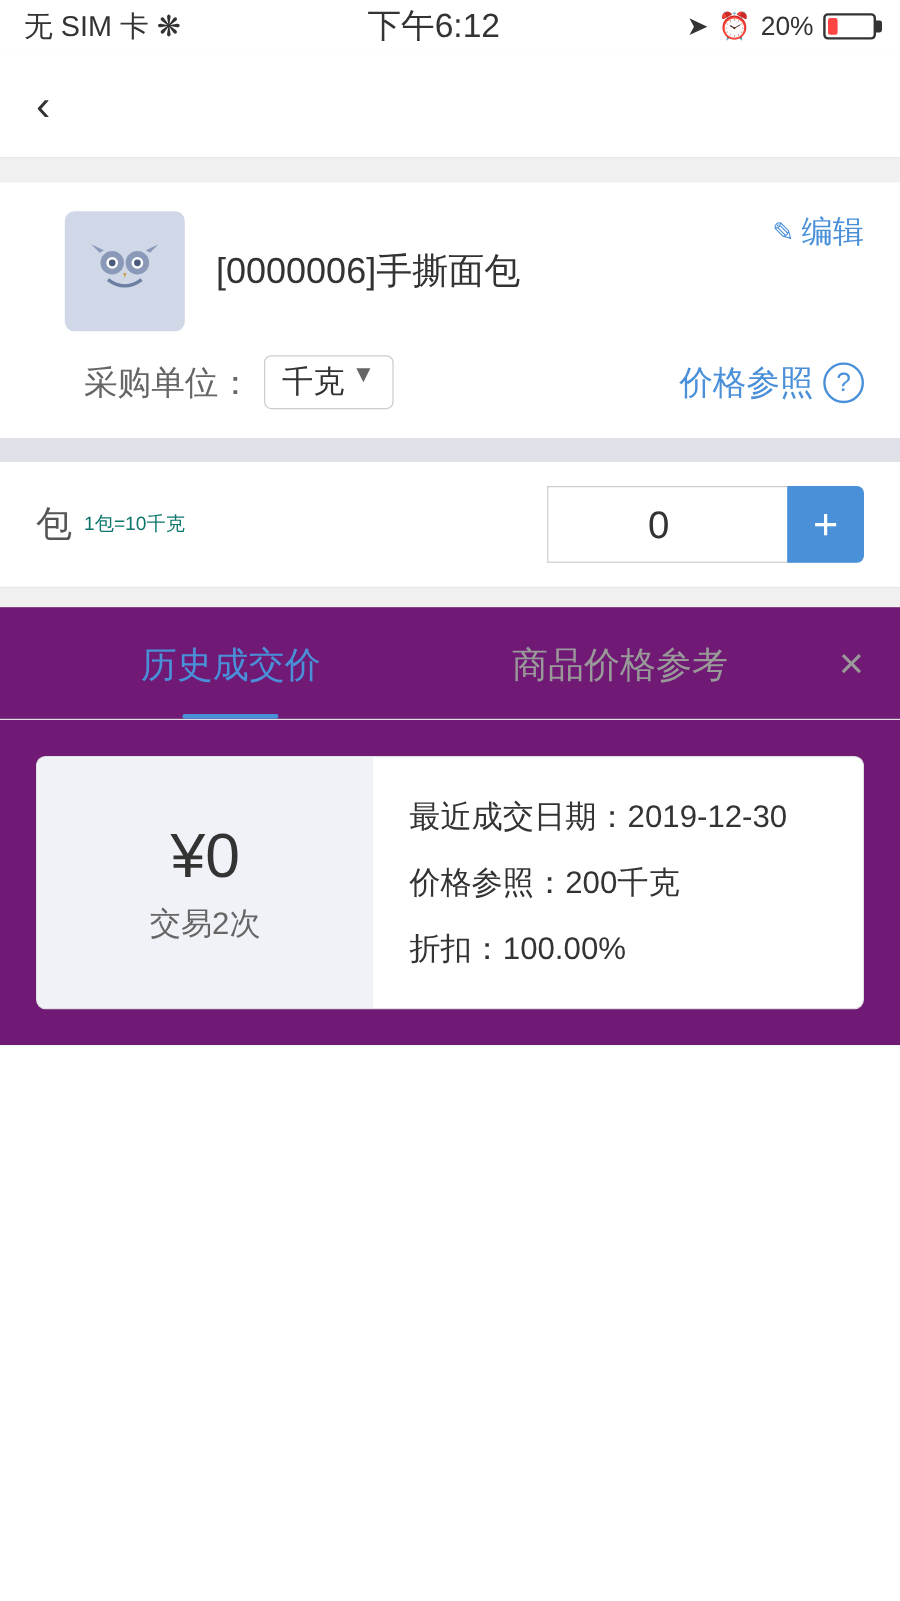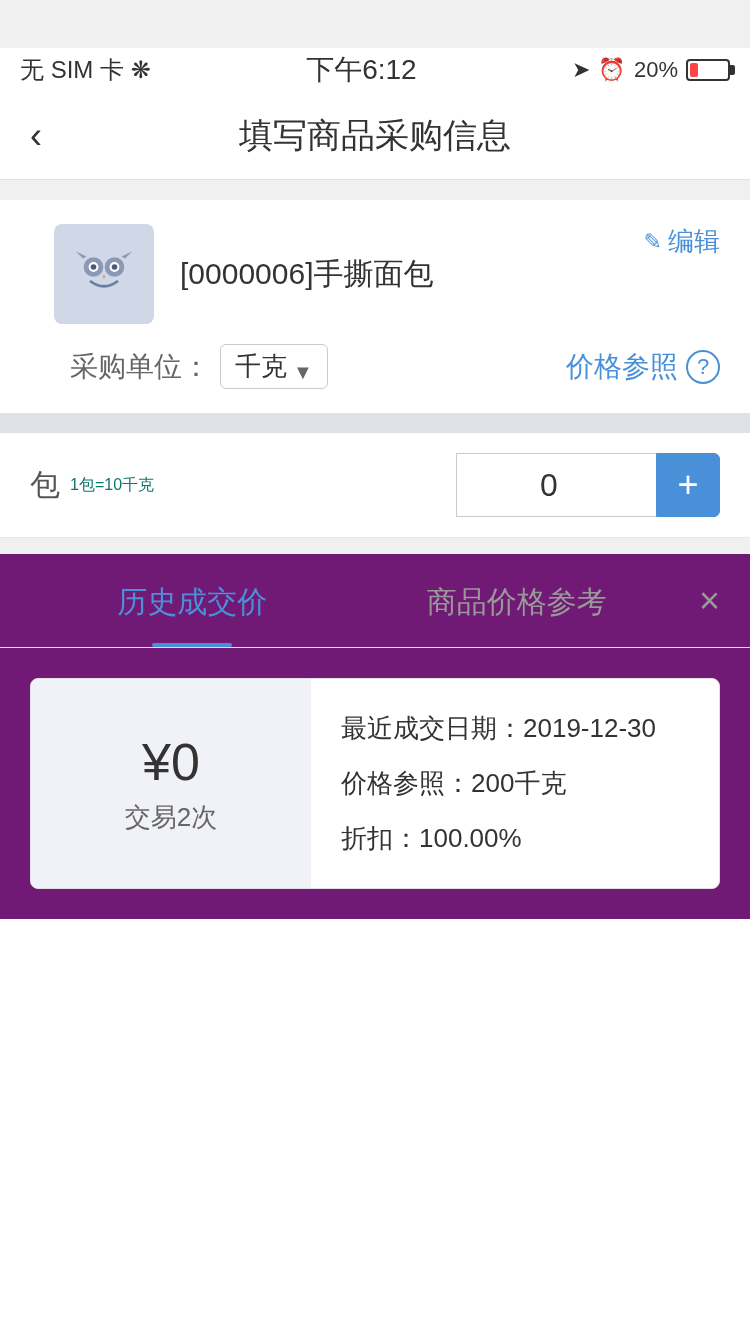--- a/index.html
+++ b/index.html
@@ -16,21 +16,20 @@
     
     .status-bar {
       height: 44px;
       background: #fff;
       display: flex;
       align-items: center;
       justify-content: space-between;
       padding: 0 20px;
       font-size: 24px;
       color: #333;
-      margin-top: 48px;
     }
     .status-left {
       display: flex;
       align-items: center;
       gap: 10px;
     }
     .status-center {
       font-size: 28px;
       font-weight: 400;
     }
@@ -155,21 +154,21 @@
       color: #666;
       margin-left: 40px;
     }
     .unit-dropdown {
       border: 1px solid #ccc;
       border-radius: 6px;
       padding: 4px 14px;
       font-size: 26px;
       color: #333;
       display: flex;
-      align-items: flex-end;
+      align-items: flex-start;
       gap: 6px;
     }
     .chevron-down {
       font-size: 20px;
       color: #666;
     }
     .price-ref {
       font-size: 28px;
       color: #4a90d9;
       display: flex;
@@ -355,21 +354,20 @@
     <span>⏰</span>
     <span>20%</span>
     <span class="battery-icon">
       <span class="battery-fill"></span>
     </span>
   </div>
 </div>
 
 <div class="nav-bar">
   <span class="nav-back">‹</span>
-  <span class="nav-title">填写商品采购信息</span>
 </div>
 
 <div class="product-card">
   <div class="product-header">
     <div class="product-left">
       <div class="product-thumbnail">
         <svg class="owl-icon" viewBox="0 0 100 100">
           <circle cx="35" cy="40" r="14" fill="#6b7fa3" opacity="0.7"></circle>
           <circle cx="65" cy="40" r="14" fill="#6b7fa3" opacity="0.7"></circle>
           <circle cx="35" cy="40" r="7" fill="#fff"></circle>

